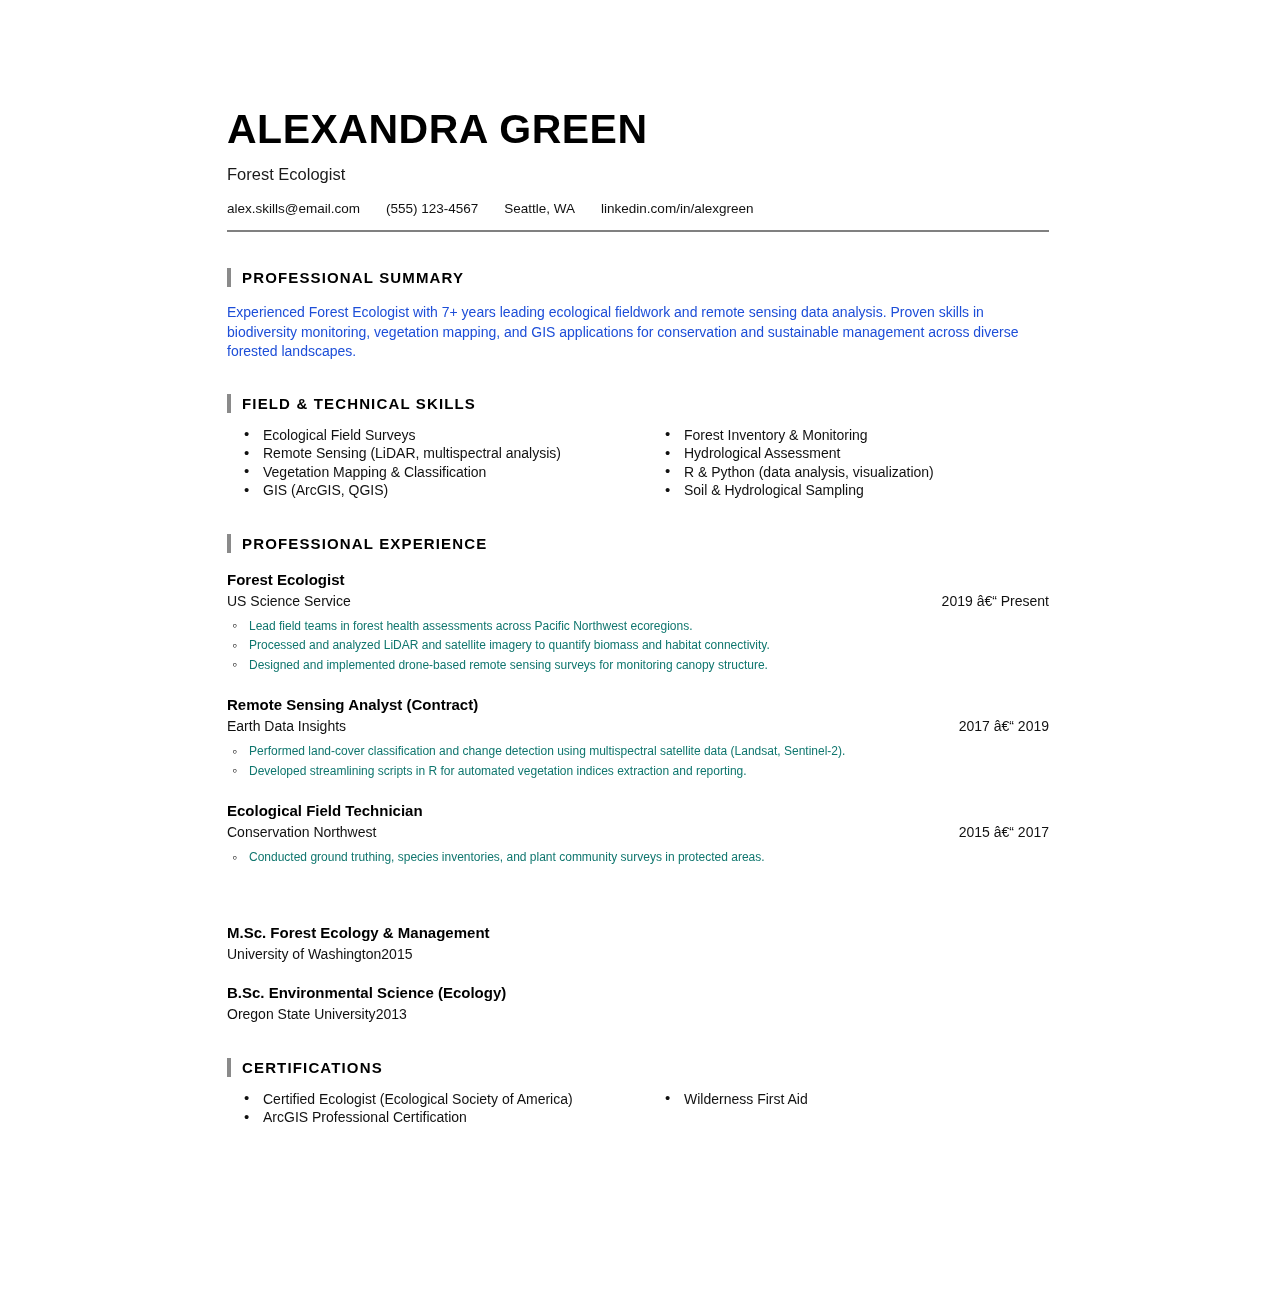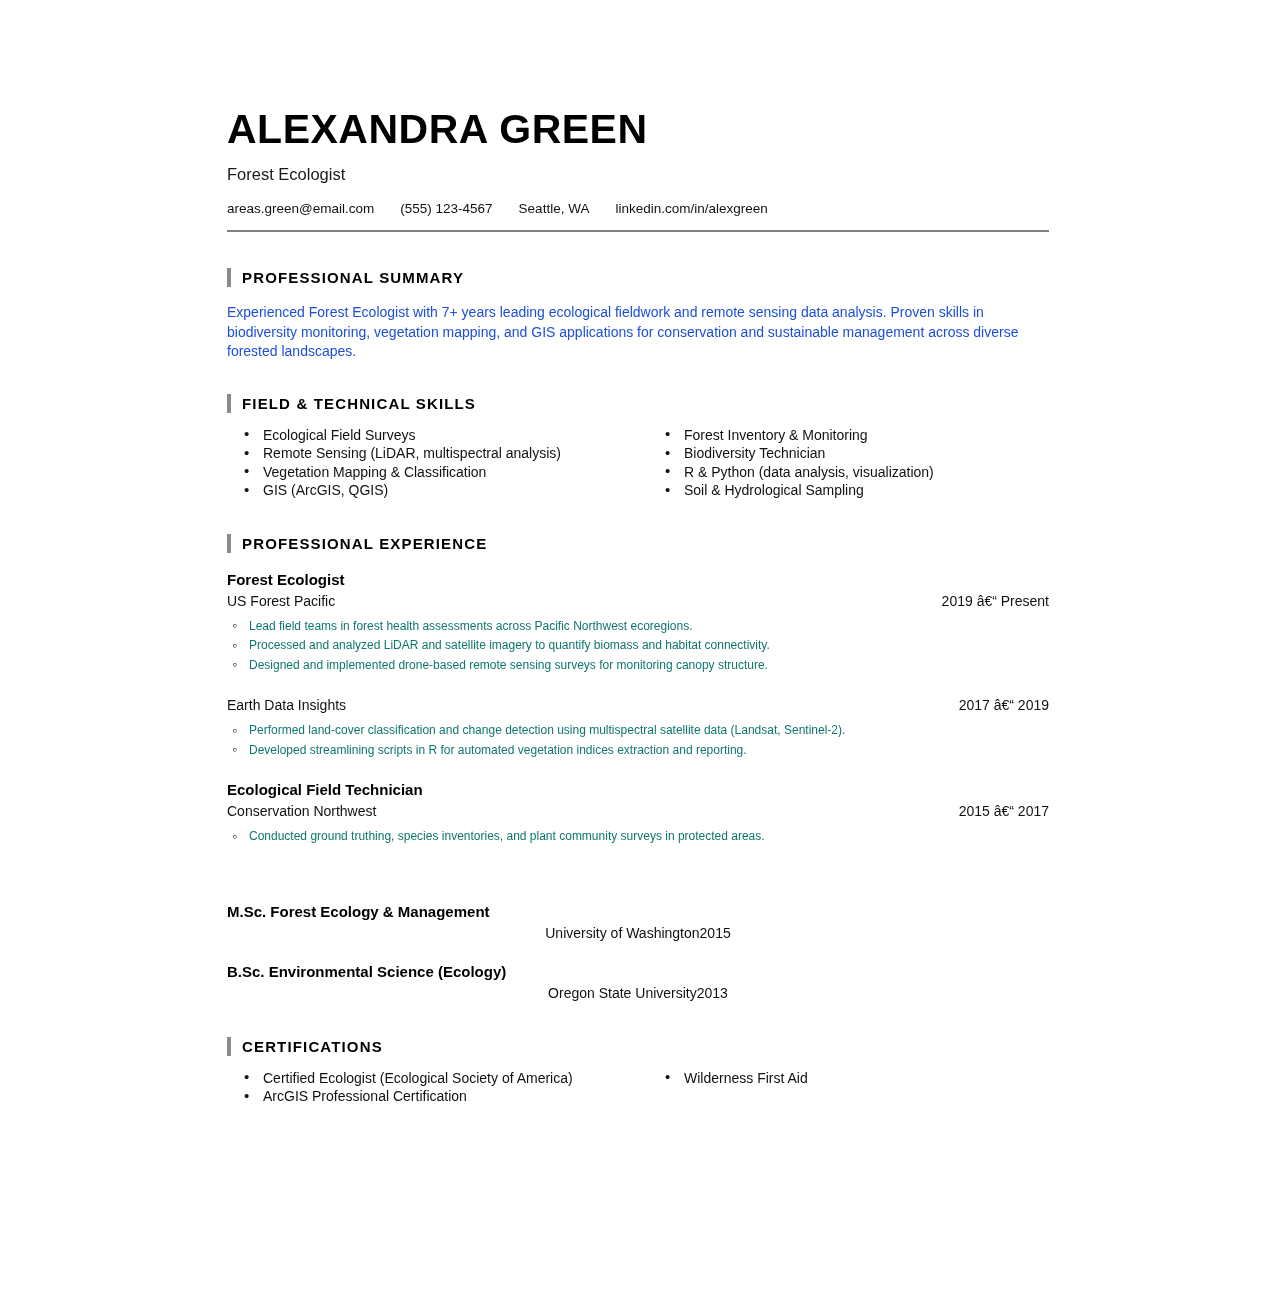--- a/index.html
+++ b/index.html
@@ -163,21 +163,21 @@
   .edu { margin-top: 19px; }
   .edu.first { margin-top: 17px; }
   .edu-degree {
     font-size: 15px;
     font-weight: bold;
     color: #000;
     line-height: 20px;
   }
   .edu-line {
     display: flex;
-    justify-content: center;
+    justify-content: flex-start;
     align-items: baseline;
     font-size: 14px;
     color: #111;
     line-height: 20px;
     margin-top: 1px;
   }
   .edu-year { white-space: nowrap; text-align: right; }
 
   .space-summary { height: 36px; }
   .space-skills  { height: 32px; }
@@ -188,21 +188,21 @@
 </head>
 <body>
 
 <div class="page">
   <div class="sheet">
 
     <div>
       <h1 class="name">ALEXANDRA GREEN</h1>
       <div class="subtitle">Forest Ecologist</div>
       <div class="contact">
-        <span class="item">areas.green@email.com</span><span class="gap"></span><span class="item">(555) 123-4567</span><span class="gap"></span><span class="item">Seattle, WA</span><span class="gap"></span><span class="item">linkedin.com/in/alexgreen</span>
+        <span class="item">alex.skills@email.com</span><span class="gap"></span><span class="item">(555) 123-4567</span><span class="gap"></span><span class="item">Seattle, WA</span><span class="gap"></span><span class="item">linkedin.com/in/alexgreen</span>
       </div>
       <div class="header-rule"></div>
     </div>
 
     <div class="space-summary"></div>
 
     <div class="section">
       <div class="section-head">
         <span class="accent-bar"></span>
         <span class="section-title">PROFESSIONAL SUMMARY</span>
@@ -222,50 +222,51 @@
           <ul class="bullets">
             <li>Ecological Field Surveys</li>
             <li>Remote Sensing (LiDAR, multispectral analysis)</li>
             <li>Vegetation Mapping &amp; Classification</li>
             <li>GIS (ArcGIS, QGIS)</li>
           </ul>
         </div>
         <div class="col right">
           <ul class="bullets">
             <li>Forest Inventory &amp; Monitoring</li>
-            <li>Biodiversity Technician</li>
+            <li>Hydrological Assessment</li>
             <li>R &amp; Python (data analysis, visualization)</li>
             <li>Soil &amp; Hydrological Sampling</li>
           </ul>
         </div>
       </div>
     </div>
 
     <div class="space-exp"></div>
 
     <div class="section">
       <div class="section-head">
         <span class="accent-bar"></span>
         <span class="section-title">PROFESSIONAL EXPERIENCE</span>
       </div>
 
       <div class="job first">
         <div class="job-title">Forest Ecologist</div>
         <div class="job-line">
-          <span>US Forest Pacific</span>
+          <span>US Science Service</span>
           <span class="job-dates">2019 â€“ Present</span>
         </div>
         <ul class="circles">
           <li>Lead field teams in forest health assessments across Pacific Northwest ecoregions.</li>
           <li>Processed and analyzed LiDAR and satellite imagery to quantify biomass and habitat connectivity.</li>
           <li>Designed and implemented drone-based remote sensing surveys for monitoring canopy structure.</li>
         </ul>
       </div>
 
       <div class="job">
+        <div class="job-title">Remote Sensing Analyst (Contract)</div>
         <div class="job-line">
           <span>Earth Data Insights</span>
           <span class="job-dates">2017 â€“ 2019</span>
         </div>
         <ul class="circles">
           <li>Performed land-cover classification and change detection using multispectral satellite data (Landsat, Sentinel-2).</li>
           <li>Developed streamlining scripts in R for automated vegetation indices extraction and reporting.</li>
         </ul>
       </div>
 

